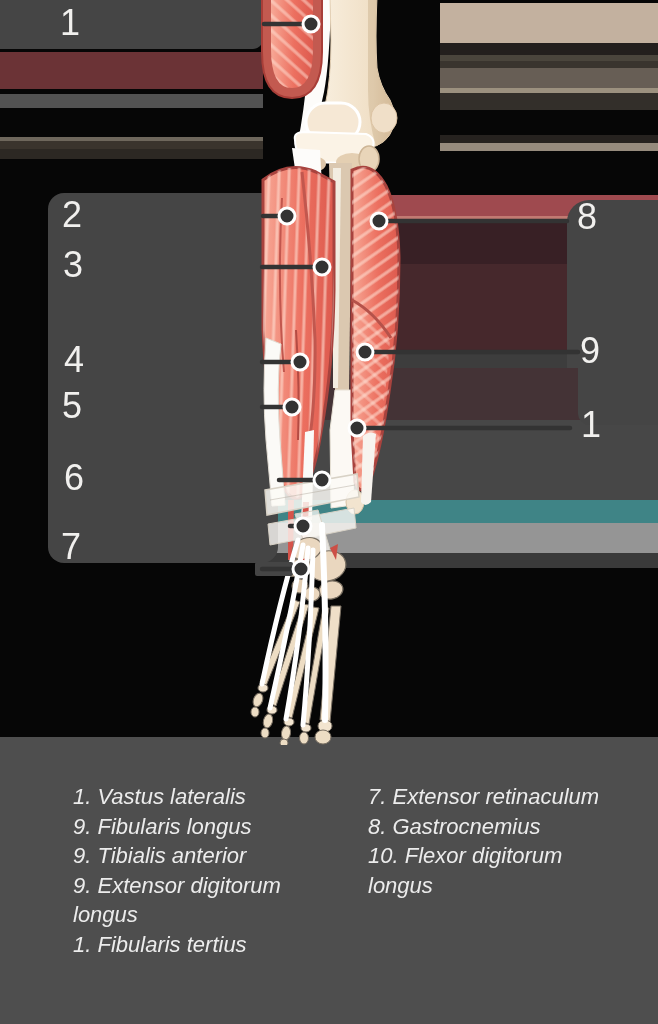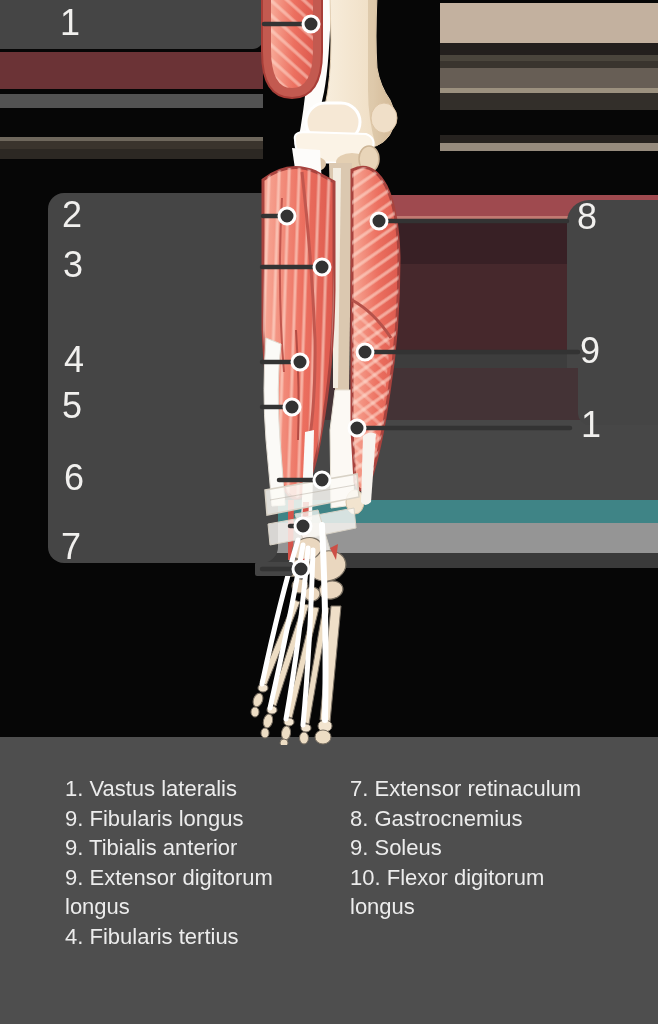--- a/index.html
+++ b/index.html
@@ -40,23 +40,23 @@
   .lbox8{left:567px;top:200px;width:91px;height:168px;border-top-left-radius:22px;}
   .lbox910{left:578px;top:368px;width:80px;height:57px;border-bottom-left-radius:12px;}
   
   .num{position:absolute;z-index:6;color:#f1f0ee;font-size:36px;line-height:1;
        transform:translate(-50%,-50%);letter-spacing:0;}
   
   #figure{position:absolute;left:0;top:0;z-index:4;}
   
   #legend{position:absolute;left:0;top:737px;width:658px;height:287px;background:#4e4e4e;z-index:3;}
   .legcol{position:absolute;top:774px;color:#ececec;font-size:22px;line-height:29.5px;z-index:5;}
-  .legcol ul{margin:0;padding:0;list-style:none;}
+  .legcol ul{margin:8px;padding:0;list-style:none;font-style:italic;}
   .legcol-left{left:65px;width:235px;}
-  .legcol-right{left:350px;width:252px;}
+  .legcol-right{left:360px;width:252px;}
 </style>
 </head>
 <body>
 
 <div id="stage">
 
   <div class="band b-box1"></div>
   <div class="band b-lred"></div>
   <div class="band b-lgray"></div>
   <div class="band b-ls1"></div>
@@ -251,25 +251,24 @@
   <div class="num" style="left:587px;top:217px;">8</div>
   <div class="num" style="left:590px;top:351px;">9</div>
   <div class="num" style="left:591px;top:425px;">1</div>
 
   <div class="legcol legcol-left">
     <ul>
       <li>1. Vastus lateralis</li>
       <li>9. Fibularis longus</li>
       <li>9. Tibialis anterior</li>
       <li>9. Extensor digitorum longus</li>
-      <li>4. Fibularis tertius</li>
+      <li>1. Fibularis tertius</li>
     </ul>
   </div>
   <div class="legcol legcol-right">
     <ul>
       <li>7. Extensor retinaculum</li>
       <li>8. Gastrocnemius</li>
-      <li>9. Soleus</li>
       <li>10. Flexor digitorum longus</li>
     </ul>
   </div>
 
 </div>
 
 </body></html>

